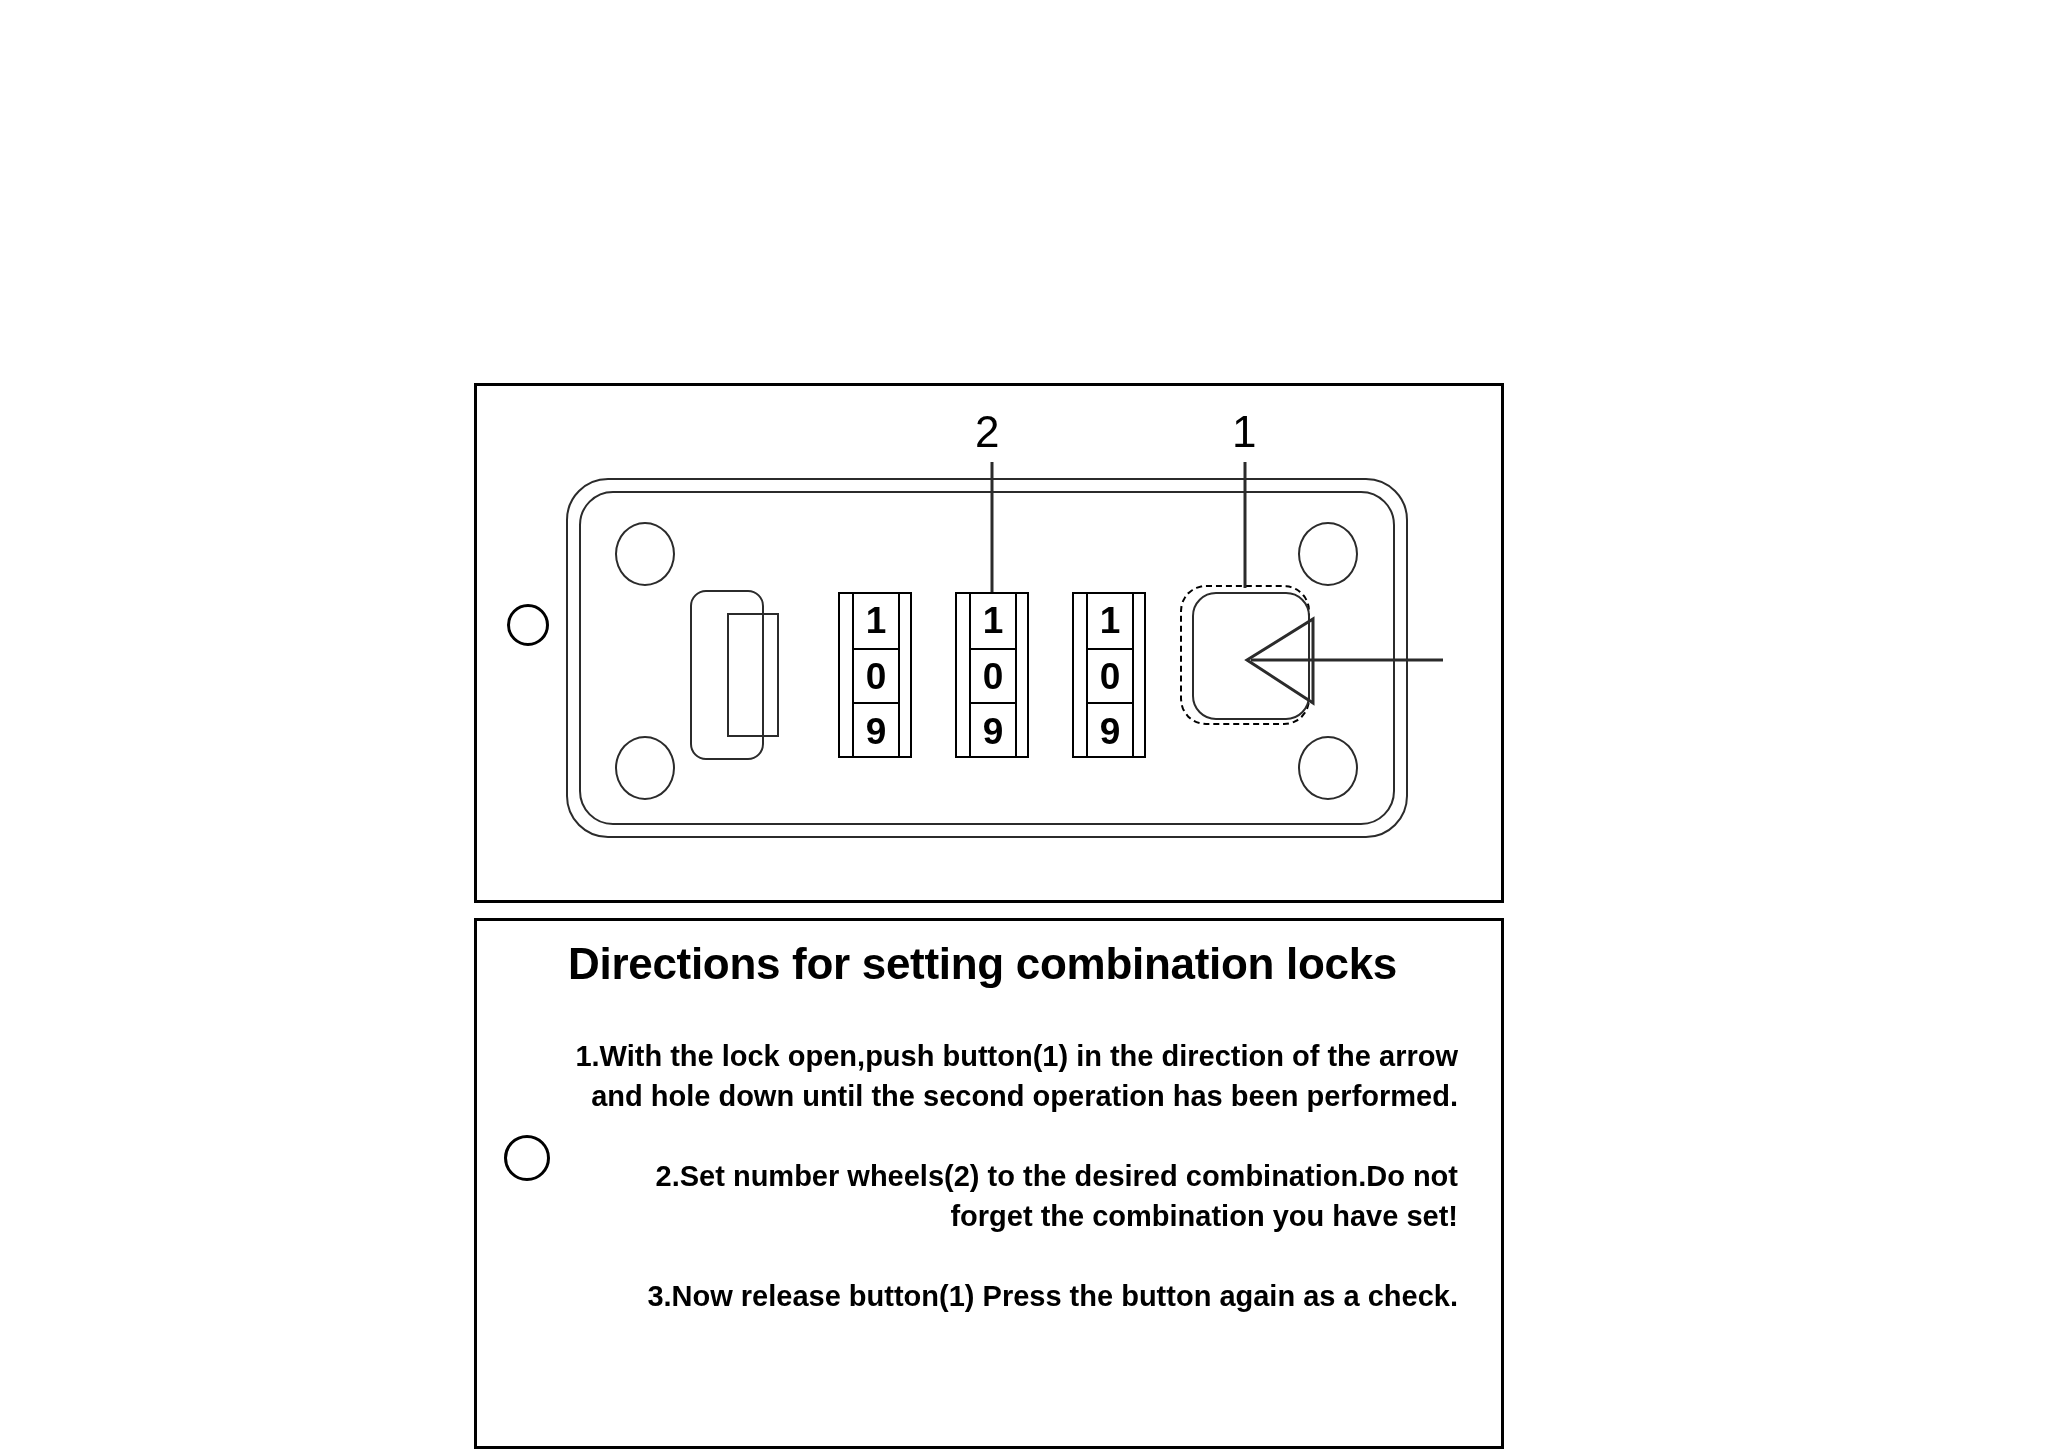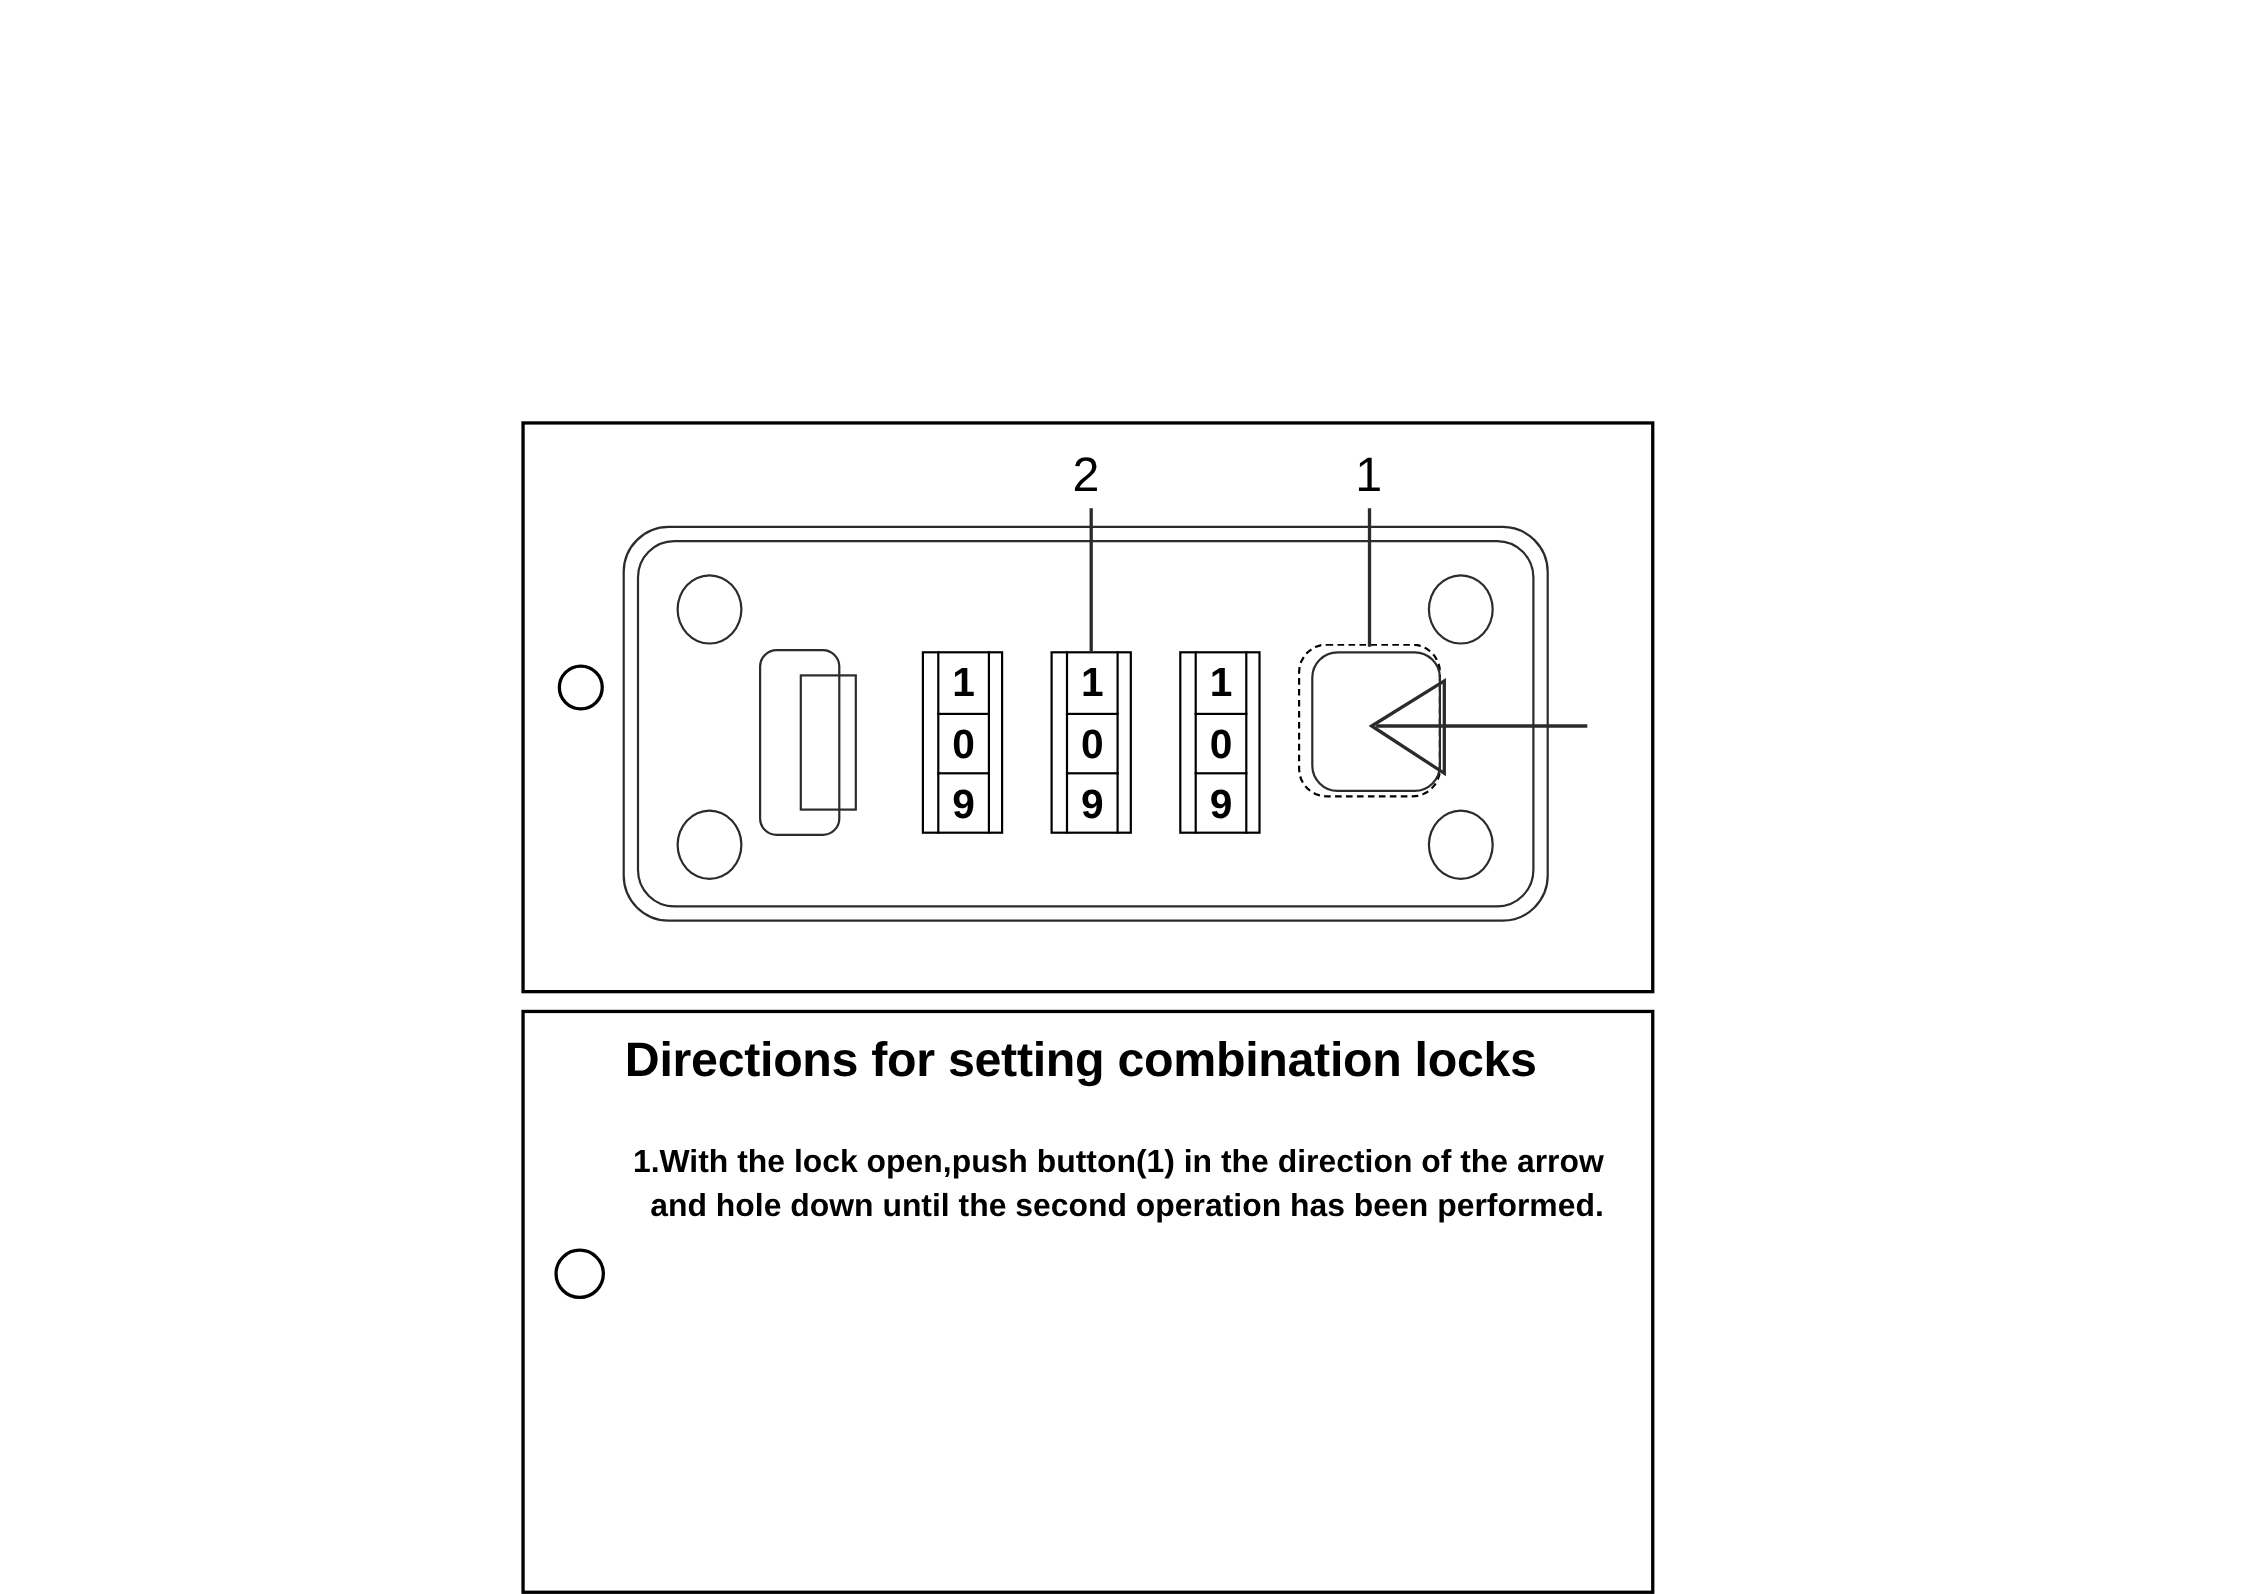--- a/index.html
+++ b/index.html
@@ -307,15 +307,17 @@
   <div class="callout-label" id="callout-label-2">2</div>
   <div class="callout-label" id="callout-label-1">1</div>
 
   <div class="panel" id="instructions-panel"></div>
 
   <div class="punch-hole" id="instructions-punch-hole"></div>
 
   <div id="instructions-content">
     <h1 id="instructions-title">Directions for setting combination locks</h1>
     <p class="instruction-step">1.With the lock open,push button(1) in the direction of the arrow and hole down until the second operation has been performed.</p>
+    <p class="instruction-step">2.Set number wheels(2) to the desired combination.Do not forget the combination you have set!</p>
+    <p class="instruction-step">3.Now release button(1) Press the button again as a check.</p>
   </div>
 
 </div>
 
 </body></html>

